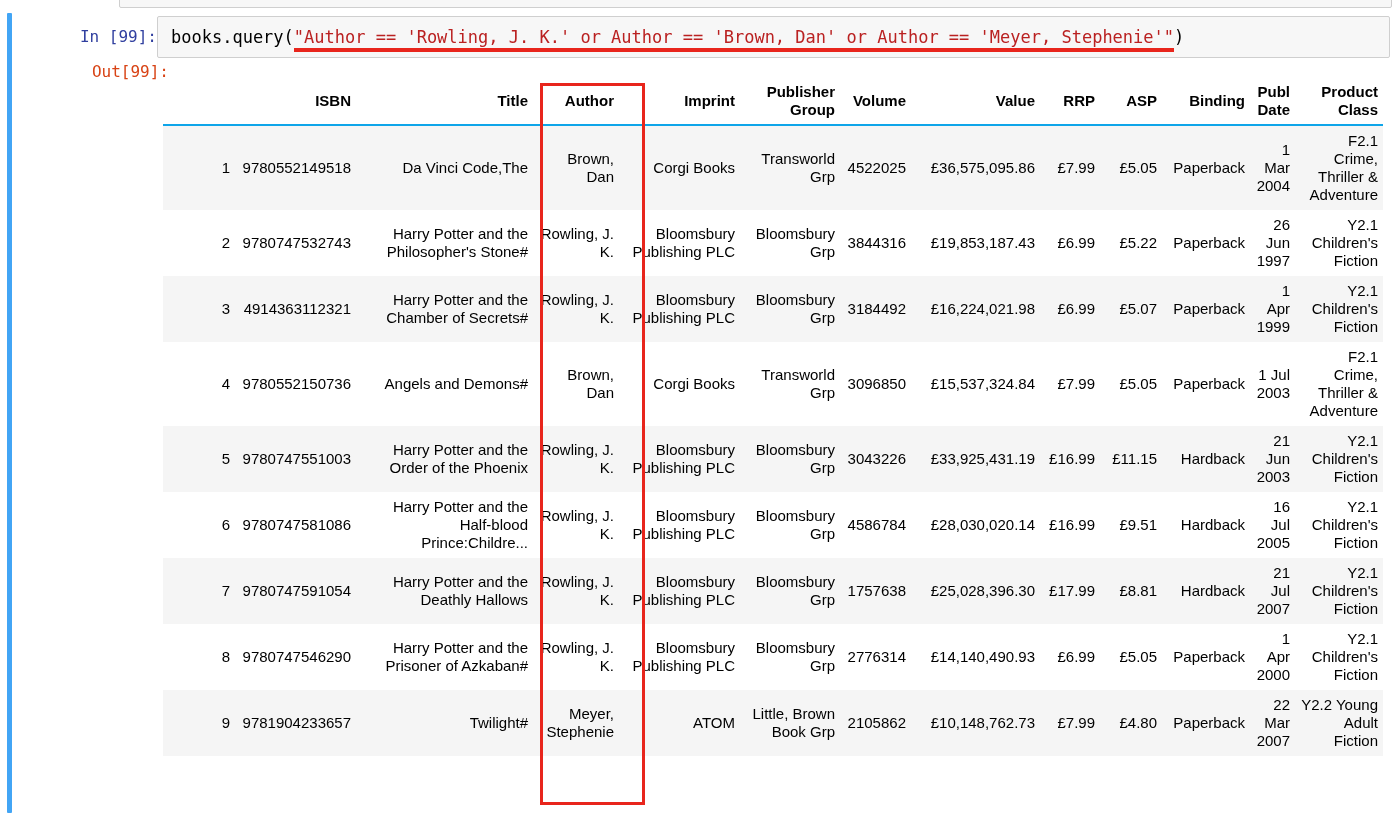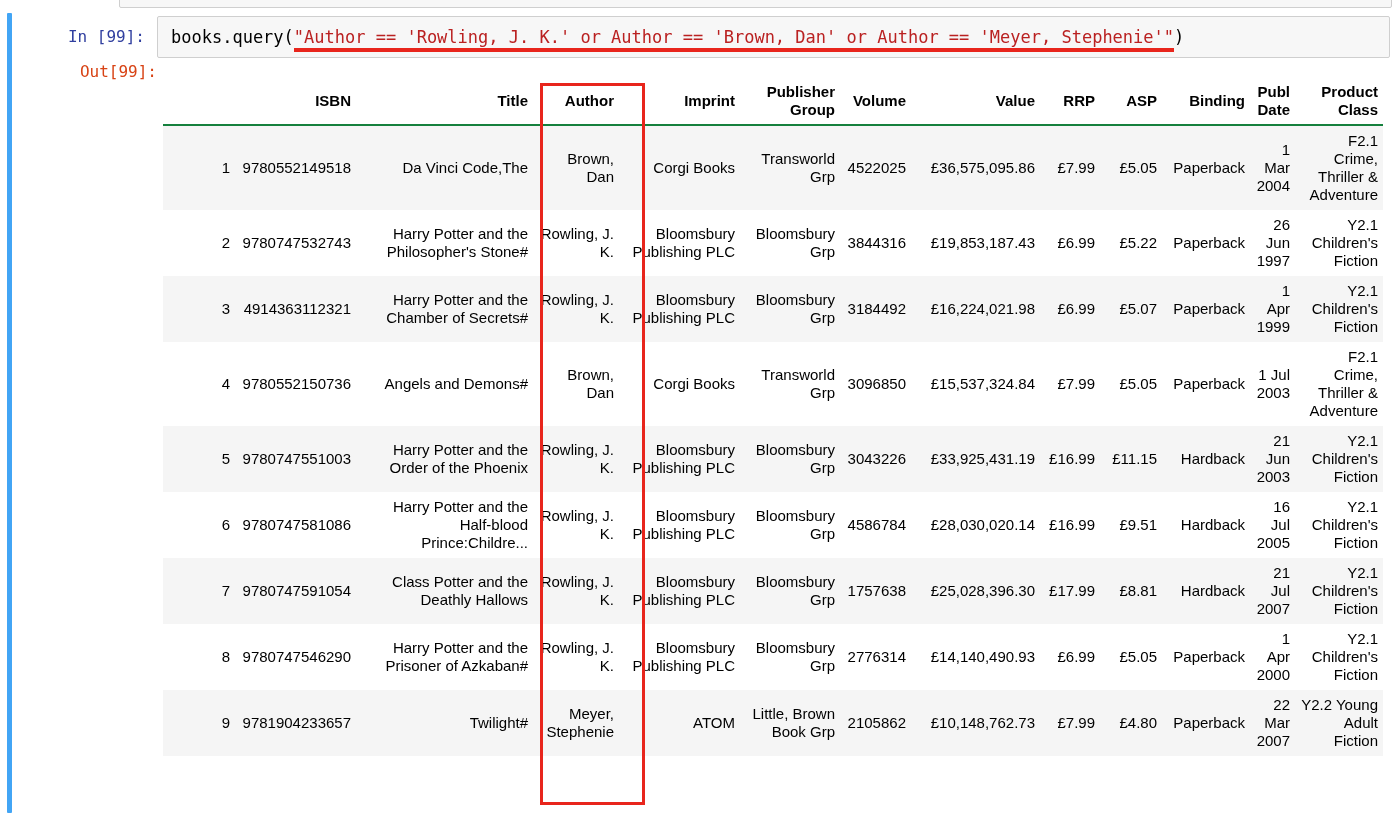--- a/index.html
+++ b/index.html
@@ -4,38 +4,38 @@
 <style>
   html,body{margin:0;padding:0;background:#fff;}
   body{position:relative;width:1400px;height:813px;overflow:hidden;
        font-family:"Liberation Sans",sans-serif;color:#000;}
 
   
   .sel-bar{position:absolute;left:7px;top:13px;width:5px;height:800px;
            background:#42a5f5;border-radius:1px;}
   .prev-box{position:absolute;left:119px;top:-30px;width:1273px;height:38px;
             background:#f7f7f7;border:1px solid #cfcfcf;border-radius:2px;box-sizing:border-box;}
-  .prompt{position:absolute;left:0;width:145px;text-align:right;
+  .prompt{position:absolute;left:12px;width:145px;text-align:right;
           font-family:"DejaVu Sans Mono",monospace;font-size:16px;line-height:18px;}
   .prompt-in{top:28px;color:#303f9f;}
   .prompt-out{top:63px;color:#d84315;}
   .input-box{position:absolute;left:157px;top:16px;width:1233px;height:42px;
              background:#f7f7f7;border:1px solid #cfcfcf;border-radius:2px;
              box-sizing:border-box;display:flex;align-items:center;padding:0 13px;}
   .code{font-family:"DejaVu Sans Mono",monospace;font-size:17px;color:#000;white-space:nowrap;}
   .code .str{color:#ba2121;border-bottom:4px solid #e8251c;padding-bottom:1px;}
 
   
   .df-wrap{position:absolute;left:163px;top:78px;width:1220px;}
   table.dataframe{border-collapse:collapse;table-layout:fixed;width:1220px;
                   font-size:15px;line-height:1.2;color:#000;}
   table.dataframe th,table.dataframe td{text-align:right;overflow:hidden;}
   table.dataframe thead tr.cols th{font-weight:bold;vertical-align:middle;padding:5px;}
   table.dataframe thead tr.idx th{font-weight:bold;vertical-align:middle;padding:12px 5px 10px;}
-  table.dataframe thead{border-bottom:2px solid #15803d;}
+  table.dataframe thead{border-bottom:2px solid #0ea5e9;}
   table.dataframe tbody th{font-weight:normal;}
   table.dataframe tbody th,table.dataframe td{vertical-align:middle;padding:6px 5px;}
   table.dataframe tbody tr:nth-child(odd){background:#f5f5f5;}
 
   
   .col-highlight{position:absolute;left:540px;top:83px;width:99px;height:716px;
                  border:3px solid #e8251c;pointer-events:none;}
 </style>
 </head>
 <body>
@@ -173,21 +173,21 @@
           <td>£28,030,020.14</td>
           <td>£16.99</td>
           <td>£9.51</td>
           <td>Hardback</td>
           <td>16 Jul 2005</td>
           <td>Y2.1 Children's Fiction</td>
         </tr>
         <tr>
           <th>7</th>
           <td>9780747591054</td>
-          <td>Class Potter and the Deathly Hallows</td>
+          <td>Harry Potter and the Deathly Hallows</td>
           <td>Rowling, J. K.</td>
           <td>Bloomsbury Publishing PLC</td>
           <td>Bloomsbury Grp</td>
           <td>1757638</td>
           <td>£25,028,396.30</td>
           <td>£17.99</td>
           <td>£8.81</td>
           <td>Hardback</td>
           <td>21 Jul 2007</td>
           <td>Y2.1 Children's Fiction</td>

